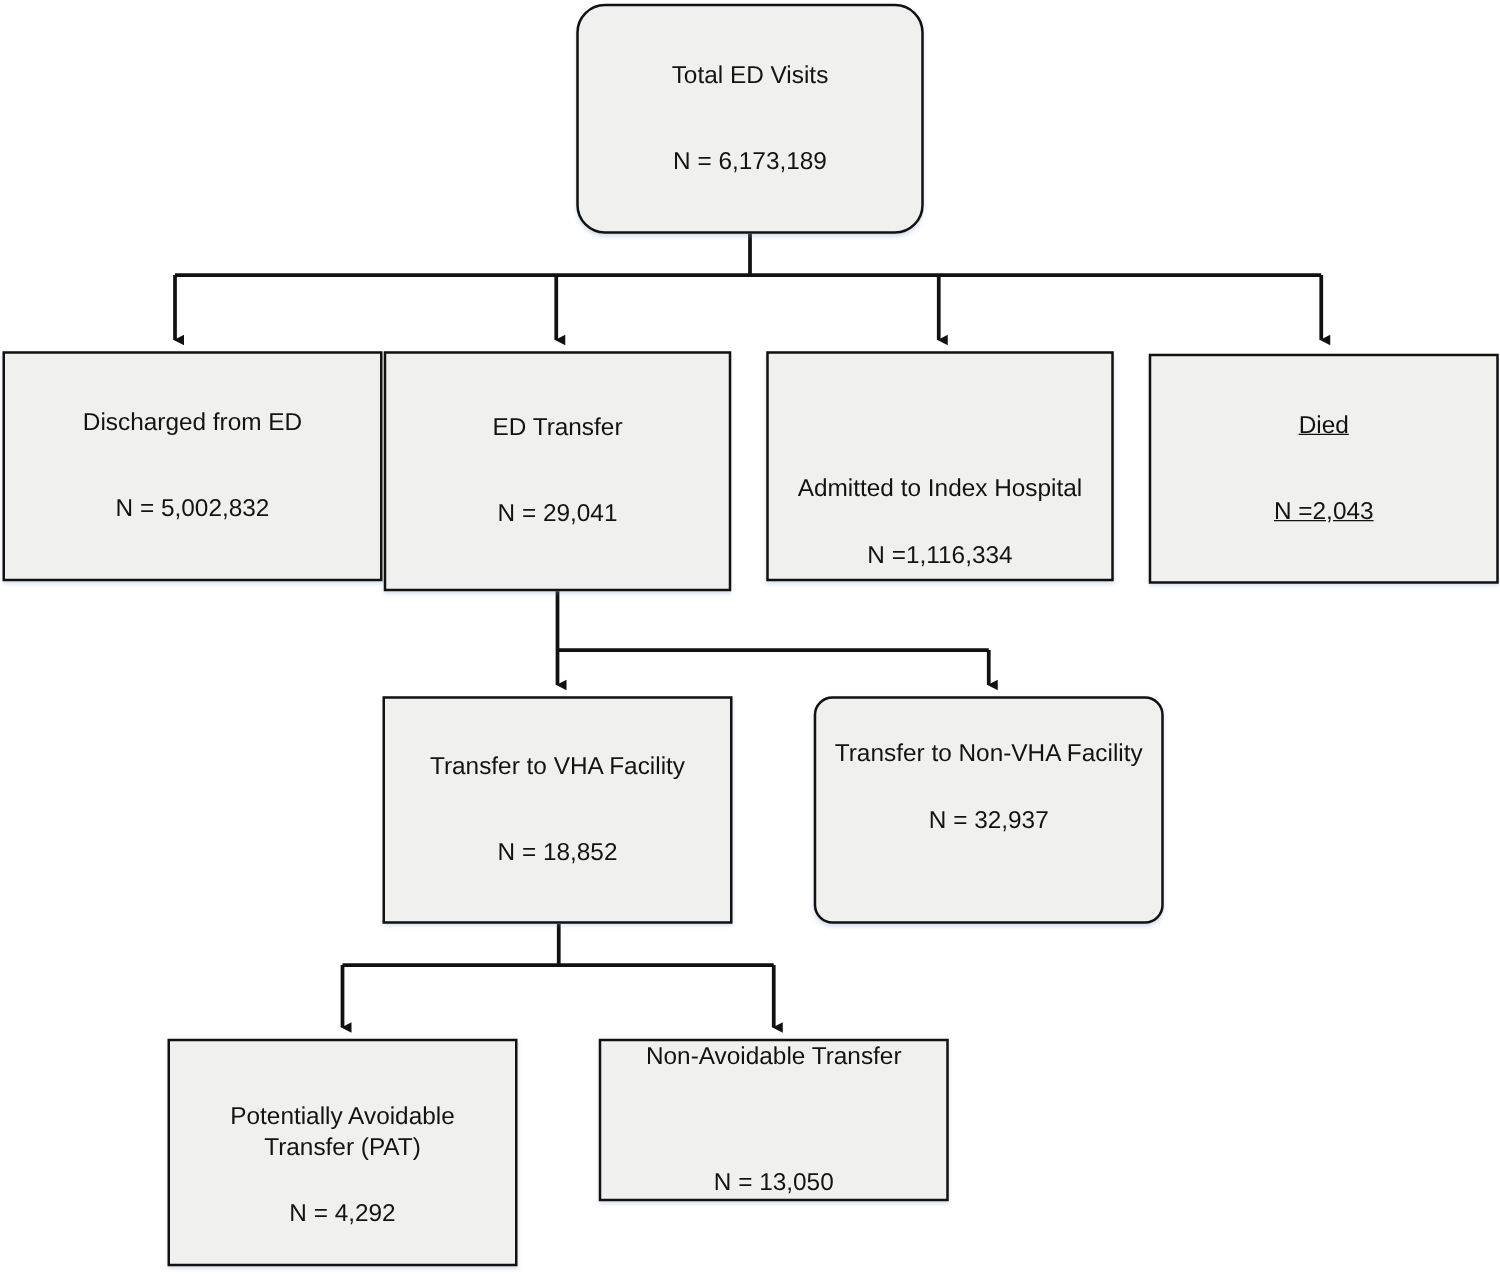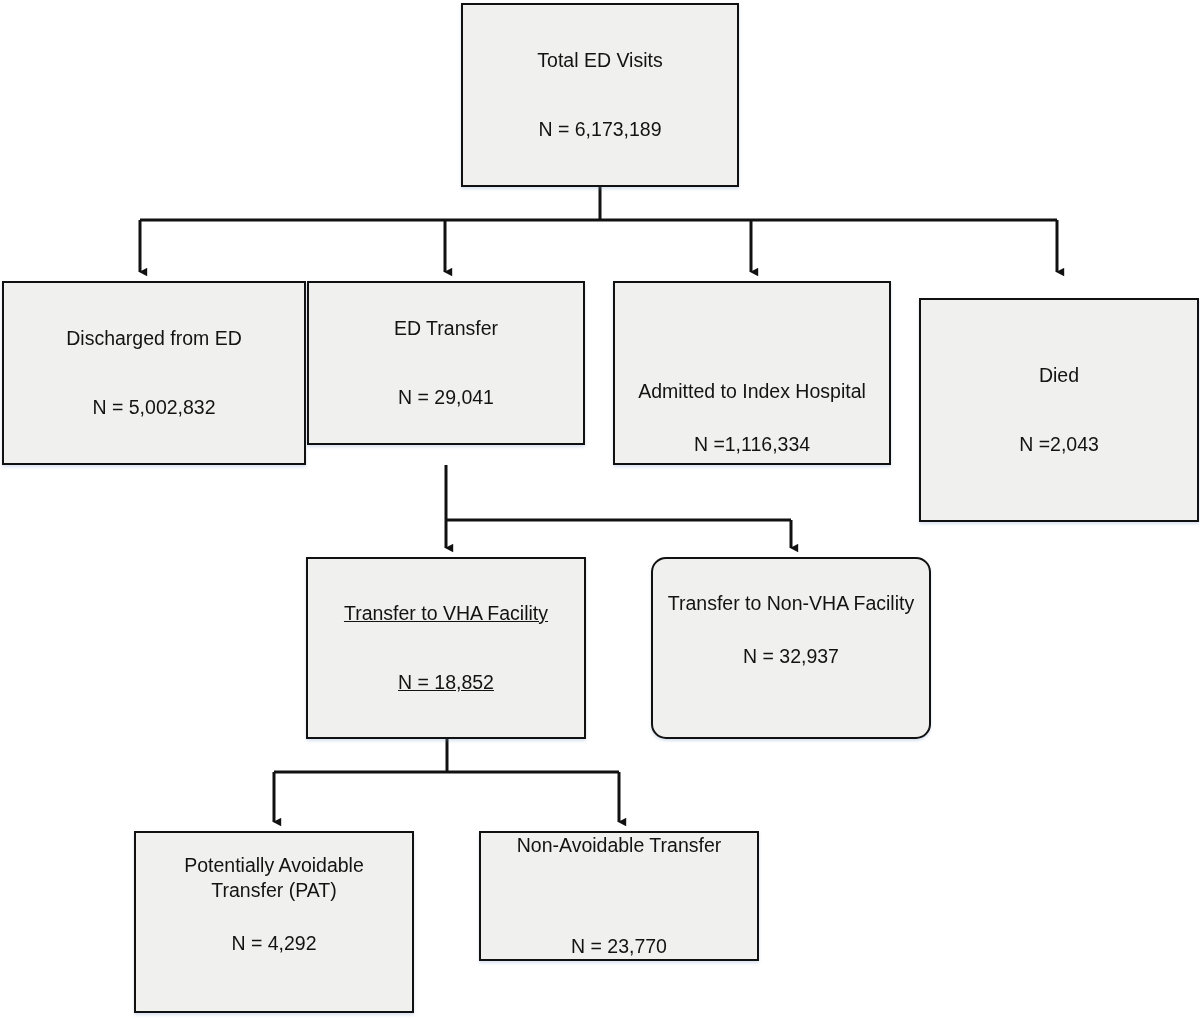--- a/index.html
+++ b/index.html
@@ -87,58 +87,58 @@
     </g>
 
     <g stroke="#111111" stroke-width="3" fill="none" stroke-linecap="butt">
       <path d="M 447 739 L 447 772"></path>
       <path d="M 274 772 L 619 772"></path>
       <path d="M 274 772 L 274 822" marker-end="url(#arrowhead)"></path>
       <path d="M 619 772 L 619 822" marker-end="url(#arrowhead)"></path>
     </g>
   </svg>
 
-  <div class="node" style="left:461px; top:3px; width:278px; height:184px;">
+  <div class="node" style="left:461px; top:3px; width:278px; height:184px;border-radius:23px;">
     <span class="label">Total ED Visits</span>
     <span class="count">N = 6,173,189</span>
   </div>
 
   <div class="node" style="left:2px; top:281px; width:304px; height:184px;">
     <span class="label">Discharged from ED</span>
     <span class="count">N = 5,002,832</span>
   </div>
 
-  <div class="node" style="left:307px; top:281px; width:278px; height:164px;">
+  <div class="node" style="left:307px; top:281px; width:278px; height:192px;">
     <span class="label">ED Transfer</span>
     <span class="count">N = 29,041</span>
   </div>
 
   <div class="node two-line" style="left:613px; top:281px; width:278px; height:184px; justify-content:flex-end; padding-top:28px;">
     <span class="label">Admitted to Index Hospital</span>
     <span class="count">N =1,116,334</span>
   </div>
 
-  <div class="node" style="left:919px; top:298px; width:280px; height:224px;">
+  <div class="node" style="left:919px; top:283px; width:280px; height:184px;text-decoration:underline;">
     <span class="label">Died</span>
     <span class="count">N =2,043</span>
   </div>
 
-  <div class="node" style="left:306px; top:557px; width:280px; height:182px;text-decoration:underline;">
+  <div class="node" style="left:306px; top:557px; width:280px; height:182px;">
     <span class="label">Transfer to VHA Facility</span>
     <span class="count">N = 18,852</span>
   </div>
 
   <div class="node two-line" style="left:651px; top:557px; width:280px; height:182px; justify-content:flex-start; padding-top:32px;border-radius:15px;">
     <span class="label">Transfer to Non-VHA Facility</span>
     <span class="count">N = 32,937</span>
   </div>
 
-  <div class="node two-line" style="left:134px; top:831px; width:280px; height:182px; justify-content:flex-start; padding-top:20px;">
+  <div class="node two-line" style="left:134px; top:831px; width:280px; height:182px; justify-content:flex-start; padding-top:48px;">
     <span class="label">Potentially Avoidable Transfer (PAT)</span>
     <span class="count">N = 4,292</span>
   </div>
 
   <div class="node" style="left:479px; top:831px; width:280px; height:130px;gap:32px;">
     <span class="label">Non-Avoidable Transfer</span>
-    <span class="count">N = 23,770</span>
+    <span class="count">N = 13,050</span>
   </div>
 
 </div>
 
 </body></html>

